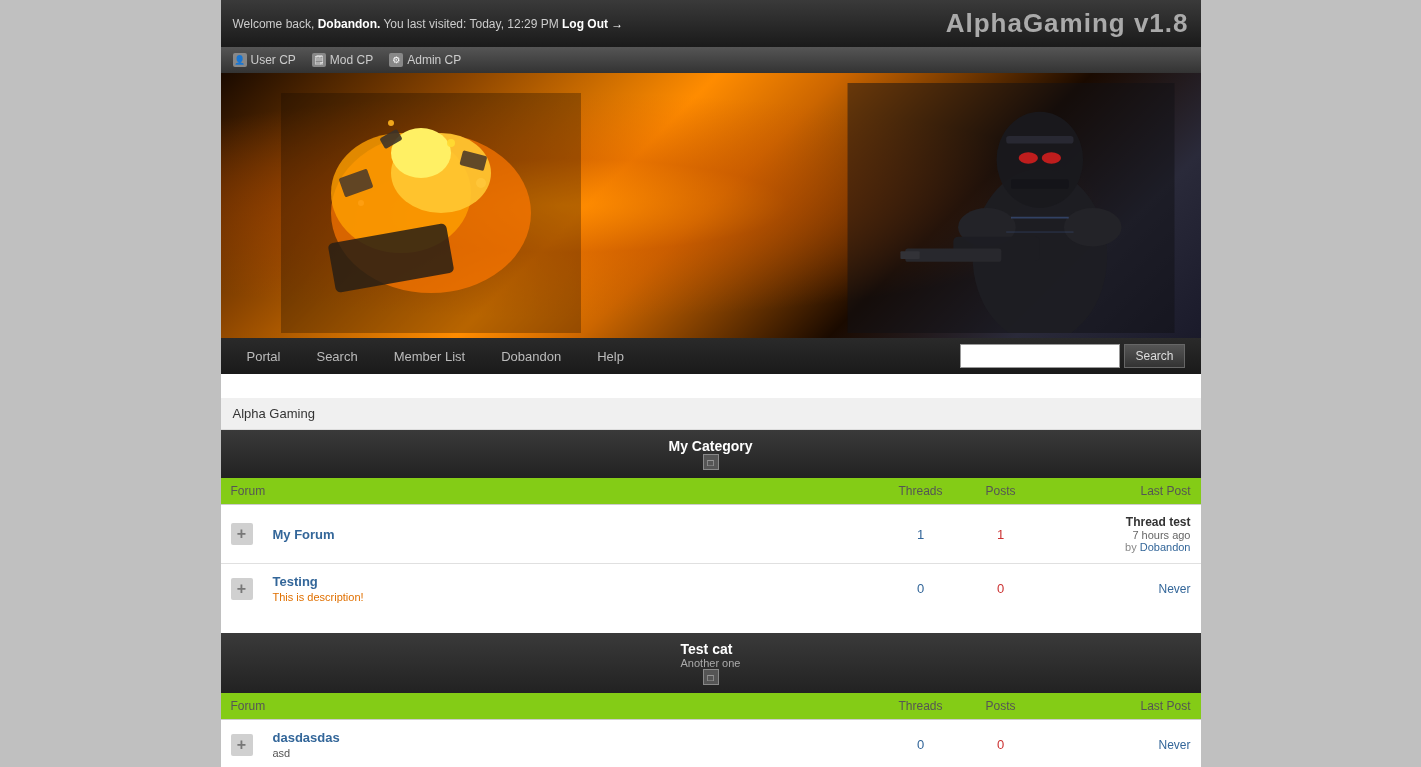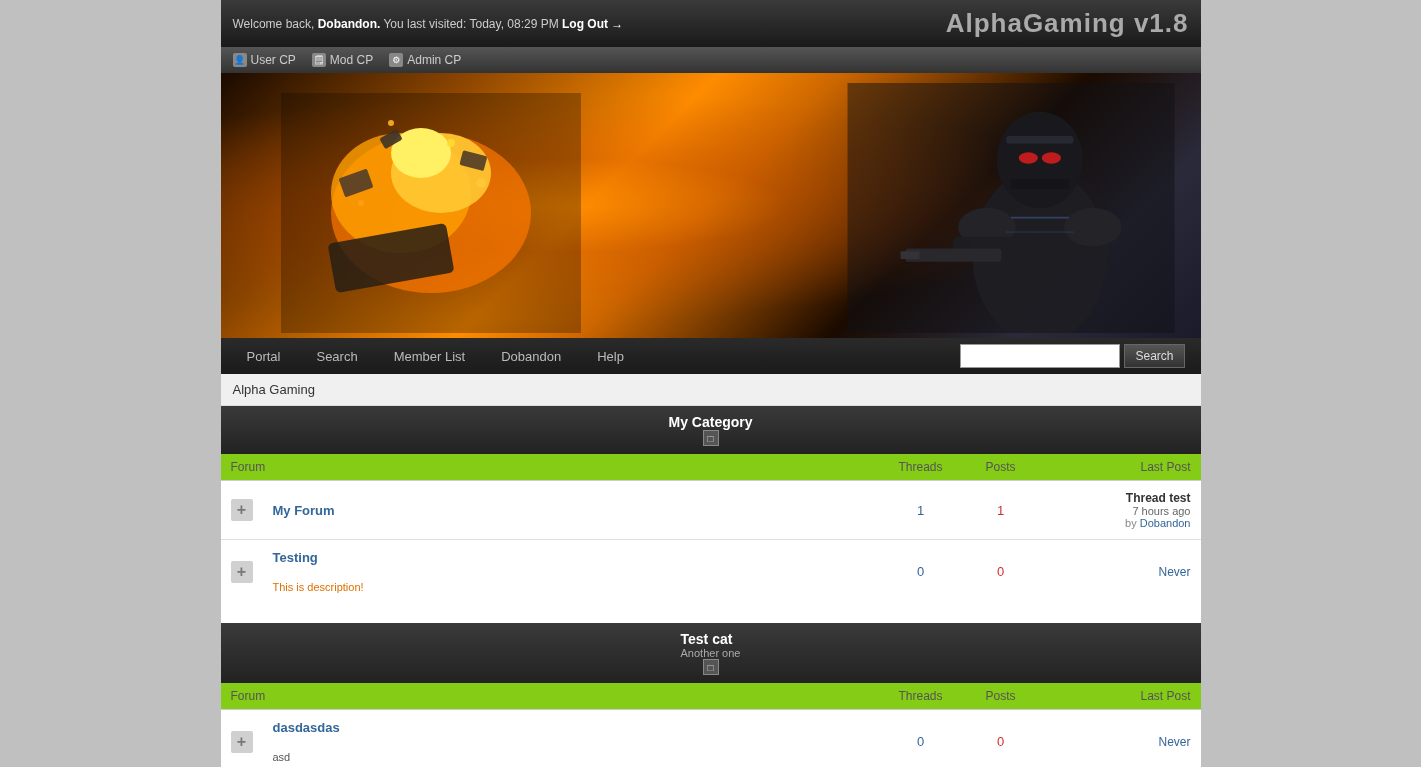--- a/index.html
+++ b/index.html
@@ -137,20 +137,21 @@
       cursor: pointer;
       font-size: 12px;
     }
     
     #breadcrumb {
       padding: 8px 12px;
       font-size: 13px;
       color: #333;
       border-bottom: 1px solid #ddd;
       background: #f0f0f0;
+      margin-top: 24px;
     }
     
     .category {
       margin-bottom: 20px;
     }
     .category-header {
       background: linear-gradient(to bottom, #3a3a3a, #222);
       color: #fff;
       padding: 8px 12px;
       display: flex;
@@ -220,21 +221,21 @@
       font-weight: bold;
     }
     .forum-name {
       font-weight: bold;
       color: #336699;
       text-decoration: none;
     }
     .forum-desc {
       font-size: 11px;
       color: #e07000;
-      margin-top: 16px;
+      margin-top: 2px;
     }
     .forum-count {
       text-align: center;
       font-size: 13px;
     }
     .count-blue { color: #336699; }
     .count-red { color: #cc3333; }
     .count-never { color: #336699; }
     .last-post-cell {
       text-align: right;
@@ -259,21 +260,21 @@
   </style>
 </head>
 <body>
 
 <div id="wrapper">
 
   <div id="topbar">
     <div id="topbar-left">
       <span>Welcome back,</span>
       <span class="username">Dobandon.</span>
-      <span>You last visited: Today, 08:29 PM</span>
+      <span>You last visited: Today, 12:29 PM</span>
       <a class="logout" href="#">Log Out →</a>
     </div>
     <div id="topbar-right">AlphaGaming v1.8</div>
   </div>
 
   <div id="cpbar">
     <a href="#">
       <span class="cp-icon">👤</span>
       <span>User CP</span>
     </a>

